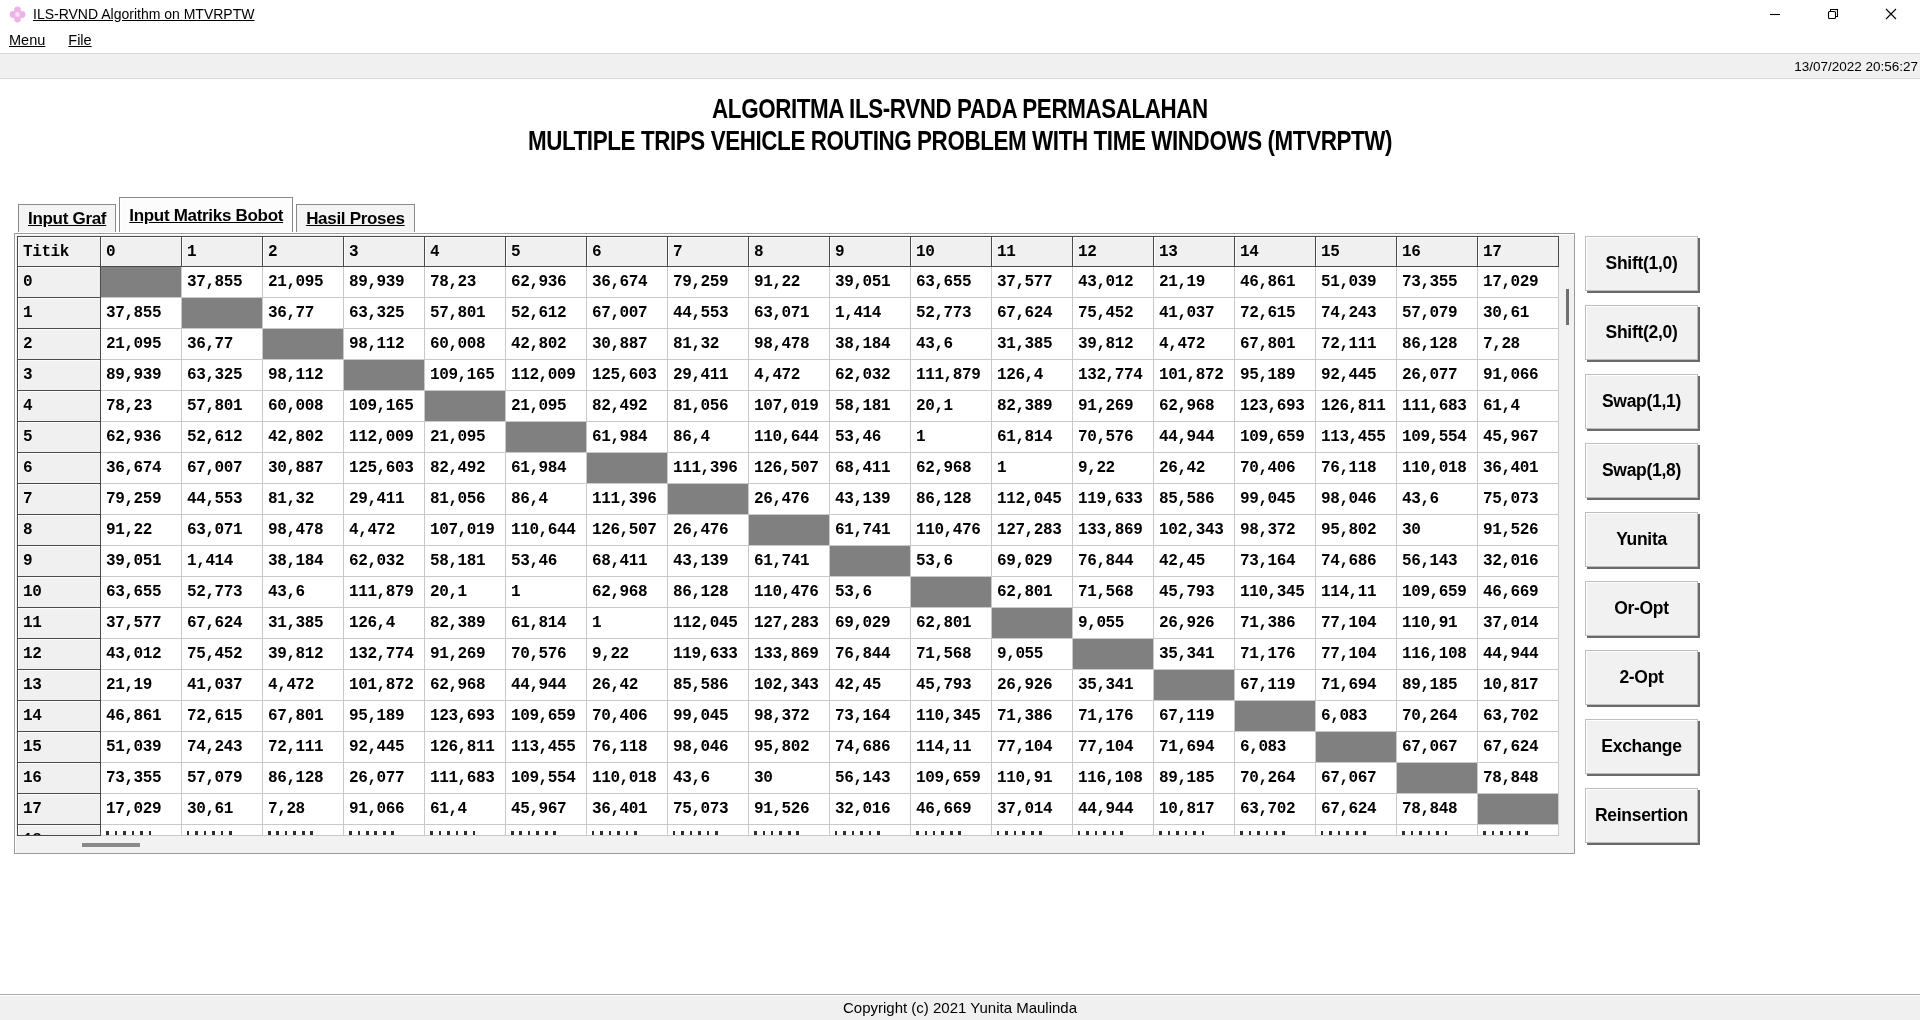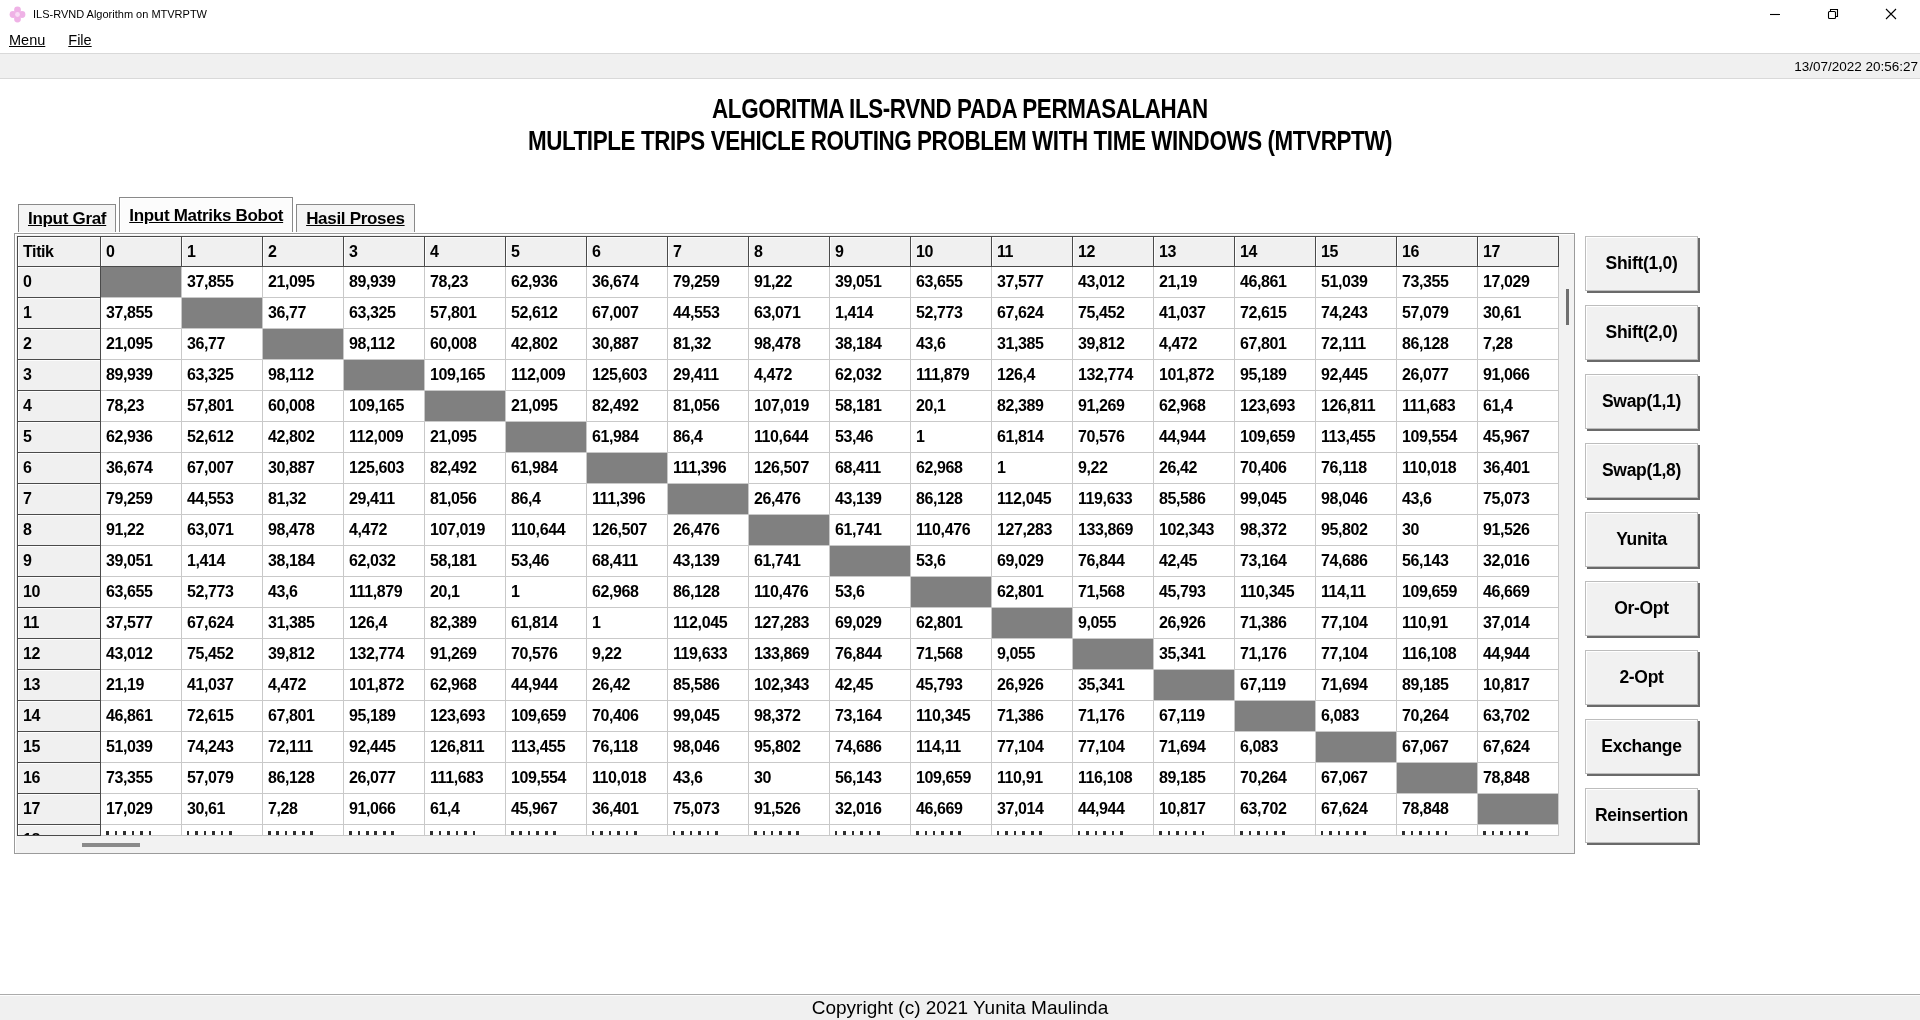--- a/index.html
+++ b/index.html
@@ -2,21 +2,21 @@
 <html><head>
 <meta charset="utf-8">
 <style>
   * { box-sizing: border-box; }
   html,body { margin:0; padding:0; width:1920px; height:1020px; overflow:hidden;
               background:#ffffff; font-family:"Liberation Sans","DejaVu Sans",sans-serif; color:#000; }
 
   
   .titlebar { height:28px; display:flex; align-items:center; background:#fff; }
   .app-icon { width:17px; height:17px; margin:0 7px 0 9px; }
-  .title-text { font-size:11px; letter-spacing:0; }
+  .title-text { font-size:14px; letter-spacing:0;text-decoration:underline; }
   .win-controls { margin-left:auto; display:flex; height:28px; }
   .win-btn { width:58px; height:28px; display:flex; align-items:center; justify-content:center; }
   .win-btn svg { display:block; }
 
   
   .menubar { height:25px; display:flex; align-items:center; background:#fff; padding-left:9px; }
   .menu-item { font-size:14.5px; padding:2px 9px 3px 0; margin-right:14px;text-decoration:underline; }
 
   
   .topstrip { height:26px; background:#f0f0f0; border-top:1px solid #d9d9d9; border-bottom:1px solid #d9d9d9;
@@ -32,21 +32,21 @@
          padding:4px 9px 0 9px; margin-right:3px; font-size:17px; font-weight:bold; letter-spacing:-0.3px;
          white-space:nowrap; }
   .tab.active { background:#fcfcfc; height:35px; padding-top:8px; box-shadow:inset 1px 1px 0 #fff; }
 
   
   .content { display:flex; align-items:flex-start; padding-left:14px; margin-top:1px; }
 
   .table-panel { position:relative; width:1561px; height:621px; background:#f2f2f2;
                  border:1px solid #9b9b9b; box-shadow:inset 1px 1px 0 #ffffff; }
   .grid { position:absolute; left:2px; top:2px; }
-  .grid-row { display:flex; height:31px; }
+  .grid-row { display:flex; height:31px;font-family:Liberation Mono, monospace; }
   .grid-row.partial { height:11px; overflow:hidden; }
   .hcell, .cell { flex:0 0 auto; border-right:1px solid #c9c9c9; border-bottom:1px solid #c9c9c9;
                   font-size:16px; font-weight:bold; letter-spacing:-0.4px;
                   padding:6px 0 0 5px; white-space:nowrap; overflow:hidden; }
   .hcell { background:#f0f0f0; border:1px solid #4a4a4a; border-left:none; border-top:none;
            box-shadow:inset 1px 1px 0 #fdfdfd; }
   .grid-row:first-child .hcell { border-top:1px solid #4a4a4a; }
   .hcell.first { border-left:1px solid #4a4a4a; }
   .cell { background:#ffffff; }
   .cell.diag { background:#808080; }
@@ -62,21 +62,21 @@
   
   .op-col { display:flex; flex-direction:column; margin-left:10px; padding-top:3px; }
   .op-btn { width:113px; height:55px; margin-bottom:14px; background:#f1f1f1;
             border:1px solid #bdbdbd; box-shadow:2px 2px 0 #6a6a6a, inset 1px 1px 0 #ffffff;
             font-family:inherit; font-size:17.5px; font-weight:bold; letter-spacing:-0.3px;
             display:flex; align-items:center; justify-content:center; cursor:default; }
 
   
   .footer { position:absolute; left:0; bottom:0; width:1920px; height:26px; background:#f0f0f0;
             border-top:1px solid #ababab; box-shadow:inset 0 1px 0 #fdfdfd;
-            display:flex; align-items:center; justify-content:center; font-size:19px; }
+            display:flex; align-items:center; justify-content:center; font-size:15px; }
 </style>
 </head>
 <body>
 
 <div class="titlebar">
   <svg class="app-icon" viewBox="0 0 17 17">
     <g fill="#eeaae4" opacity="0.9">
       <circle cx="8.5" cy="4" r="3.4"></circle>
         <circle cx="8.5" cy="13" r="3.4"></circle>
       <circle cx="4" cy="8.5" r="3.4"></circle>

